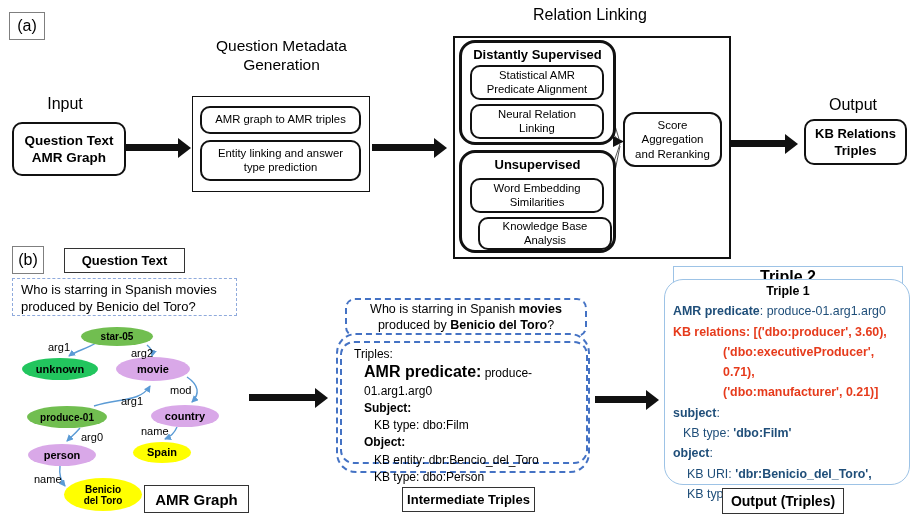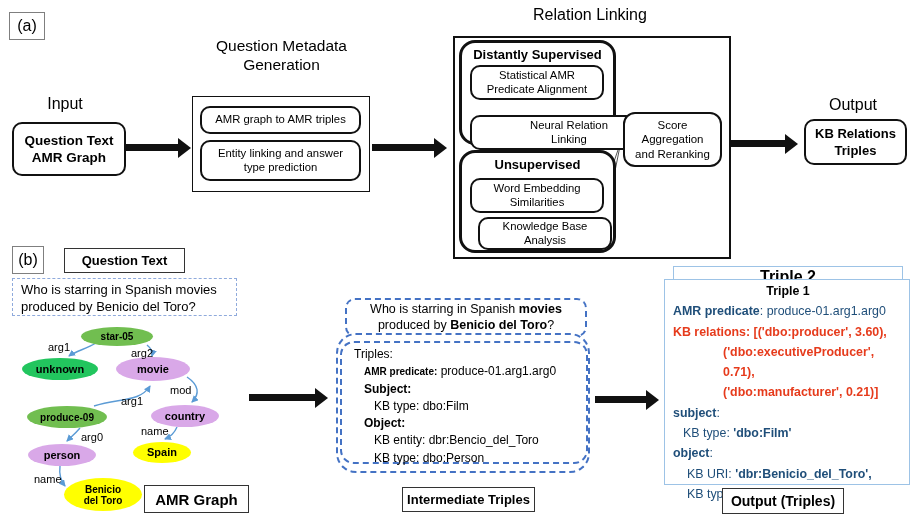--- a/index.html
+++ b/index.html
@@ -30,21 +30,21 @@
   .dashblue{border:2px dashed #4472c4;background:#fff;}
   
   .node{border-radius:50%;font-weight:bold;font-size:10px;line-height:11px;}
   .node-green{background:#71be50;}
   .node-gray{background:#22c55e;}
   .node-purple{background:#d9a8e8;}
   .node-yellow{background:#ffff00;}
   .edgelbl{font-size:11px;color:#000;}
   
   .tripletxt{font-size:12px;line-height:17.3px;}
-  .tripletxt b{font-size:10px;}
+  .tripletxt b{font-size:16px;}
   .ind1{padding-left:10px;}
   .ind2{padding-left:20px;}
   
   .outbox{border:1.5px solid #9dc3e6;background:#fff;}
   .otxt{font-size:12.4px;line-height:20.3px;}
   .navy{color:#1f4e79;}
   .red{color:#e63b1c;font-weight:bold;}
   .b{font-weight:bold;}
 </style>
 </head>
@@ -95,21 +95,21 @@
 
   <div class="harrow" style="left:372px;top:144px;width:62px;"></div>
 
   <div class="abs title" style="left:490px;top:6px;width:200px;">Relation Linking</div>
   <div class="abs" style="left:453px;top:36px;width:274px;height:219px;border:2px solid #111;background:transparent;"></div>
 
   <div class="abs groupbox" style="left:459px;top:40px;width:151px;height:99px;">
     <div class="grouptitle">Distantly Supervised</div>
     <div class="abs innerbox ctr pre" style="left:8px;top:22px;width:130px;height:31px;">Statistical AMR
 Predicate Alignment</div>
-    <div class="abs innerbox ctr pre" style="left:8px;top:72px;width:130px;height:31px;padding-left:32px;">Neural Relation
+    <div class="abs innerbox ctr pre" style="left:8px;top:61px;width:130px;height:31px;">Neural Relation
 Linking</div>
   </div>
 
   <div class="abs groupbox" style="left:459px;top:150px;width:151px;height:97px;">
     <div class="grouptitle">Unsupervised</div>
     <div class="abs innerbox ctr pre" style="left:8px;top:25px;width:130px;height:31px;">Word Embedding
 Similarities</div>
     <div class="abs innerbox ctr pre" style="left:16px;top:64px;width:130px;height:29px;">Knowledge Base
 Analysis</div>
   </div>
@@ -127,21 +127,21 @@
   <div class="abs tagbox ctr" style="left:12px;top:246px;width:30px;height:26px;">(b)</div>
 
   <div class="abs lblbox ctr" style="left:64px;top:248px;width:119px;height:23px;font-size:13px;">Question Text</div>
 
   <div class="abs dashlight pre" style="left:12px;top:278px;width:215px;height:34px;font-size:13px;line-height:17px;padding:2px 0 0 8px;">Who is starring in Spanish movies
 produced by Benicio del Toro?</div>
 
   <div class="abs node node-green ctr" style="left:81px;top:327px;width:72px;height:19px;">star-05</div>
   <div class="abs node node-gray ctr" style="left:22px;top:358px;width:76px;height:22px;font-size:11px;">unknown</div>
   <div class="abs node node-purple ctr" style="left:116px;top:357px;width:74px;height:24px;font-size:11px;">movie</div>
-  <div class="abs node node-green ctr" style="left:27px;top:406px;width:80px;height:22px;">produce-09</div>
+  <div class="abs node node-green ctr" style="left:27px;top:406px;width:80px;height:22px;">produce-01</div>
   <div class="abs node node-purple ctr" style="left:151px;top:405px;width:68px;height:22px;font-size:11px;">country</div>
   <div class="abs node node-purple ctr" style="left:28px;top:444px;width:68px;height:22px;font-size:11px;">person</div>
   <div class="abs node node-yellow ctr" style="left:133px;top:442px;width:58px;height:21px;font-size:11px;">Spain</div>
   <div class="abs node node-yellow ctr pre" style="left:64px;top:478px;width:78px;height:33px;">Benicio
 del Toro</div>
 
   <div class="abs edgelbl" style="left:48px;top:341px;">arg1</div>
   <div class="abs edgelbl" style="left:131px;top:347px;">arg2</div>
   <div class="abs edgelbl" style="left:170px;top:384px;">mod</div>
   <div class="abs edgelbl" style="left:121px;top:395px;">arg1</div>
@@ -171,21 +171,21 @@
     <div class="ind2">KB type: dbo:Person</div>
   </div>
 
   <div class="abs lblbox ctr" style="left:402px;top:487px;width:131px;height:23px;font-size:13px;">Intermediate Triples</div>
 
   <div class="harrow" style="left:595px;top:396px;width:51px;"></div>
 
   <div class="abs outbox" style="left:673px;top:266px;width:228px;height:204px;">
     <div class="ctr b" style="font-size:16px;padding-top:1px;">Triple 2</div>
   </div>
-  <div class="abs outbox otxt" style="left:664px;top:279px;width:230px;height:203px;padding:1px 6px 0 8px;">
+  <div class="abs outbox otxt" style="left:664px;top:279px;width:230px;height:203px;padding:1px 6px 0 8px;border-radius:19px;">
     <div class="ctr b">Triple 1</div>
     <div class="navy"><b>AMR predicate</b><span>: produce-01.arg1.arg0</span></div>
     <div class="red"><span>KB relations</span><span>: [('dbo:producer', 3.60),</span></div>
     <div class="red" style="padding-left:50px;">('dbo:executiveProducer', 0.71),</div>
     <div class="red" style="padding-left:50px;">('dbo:manufacturer', 0.21)]</div>
     <div class="navy"><b>subject</b><span>:</span></div>
     <div class="navy" style="padding-left:10px;"><span>KB type: </span><b>'dbo:Film'</b></div>
     <div class="navy"><b>object</b><span>:</span></div>
     <div class="navy" style="padding-left:14px;"><span>KB URI: </span><b>'dbr:Benicio_del_Toro',</b></div>
     <div class="navy" style="padding-left:14px;"><span>KB type: </span><b>'dbo:Person'</b></div>

